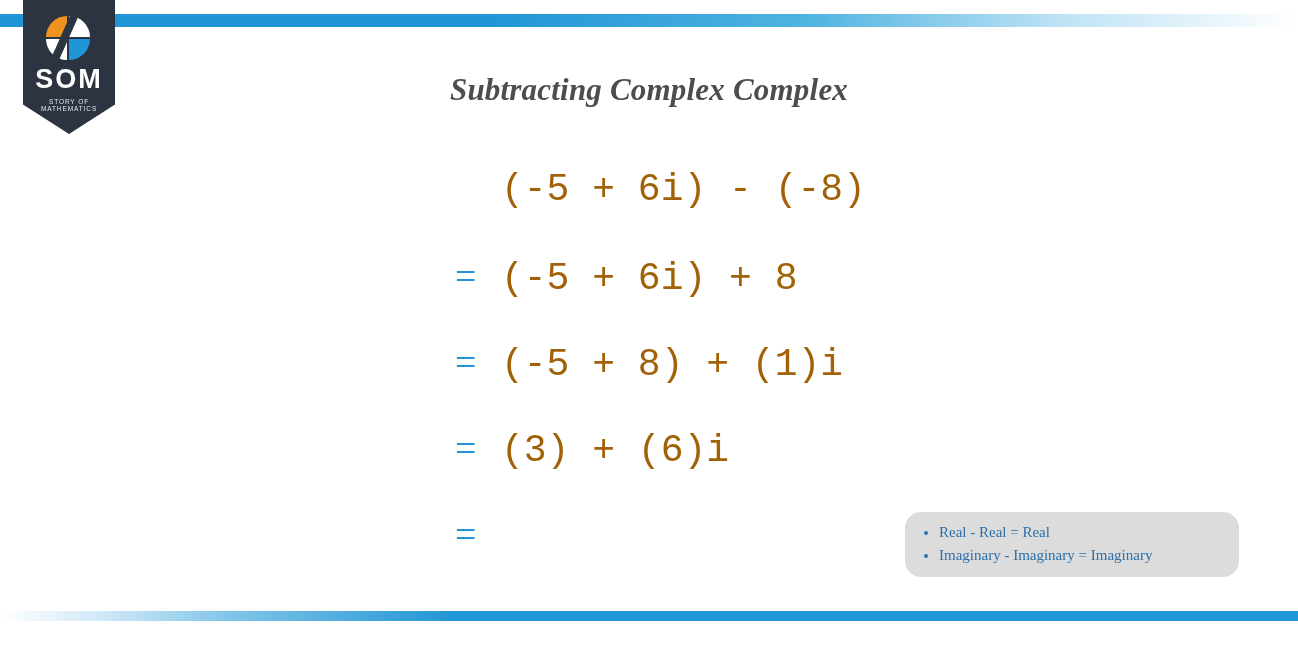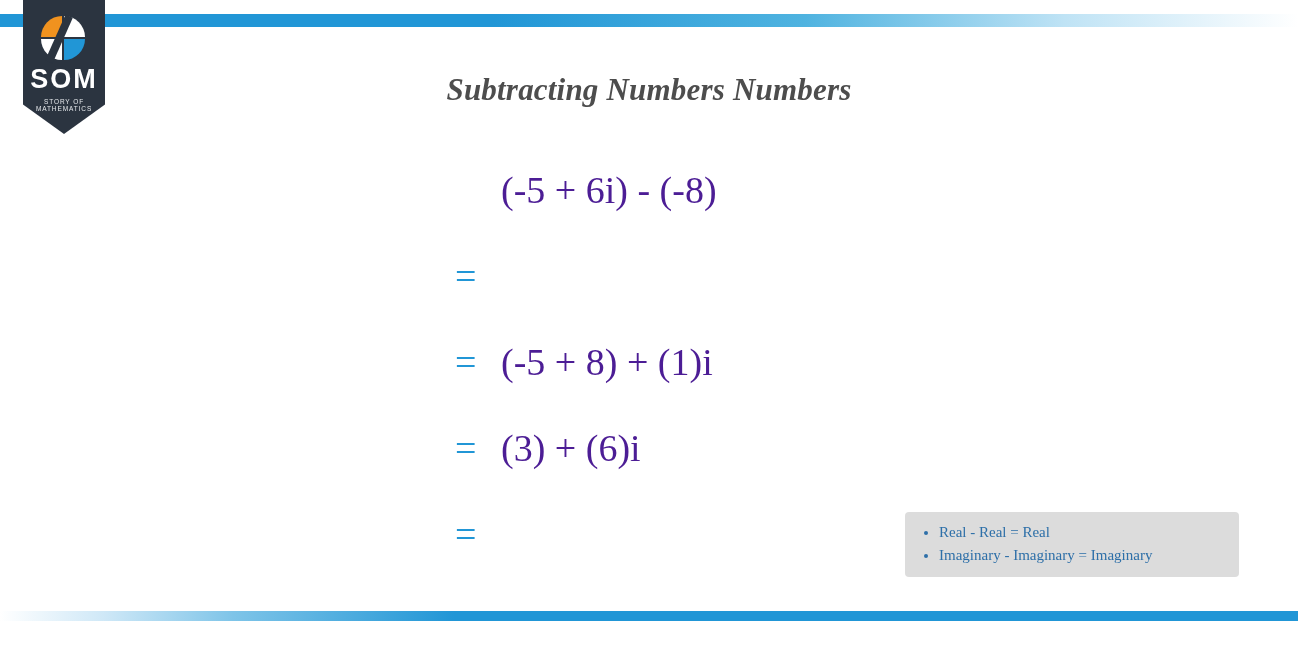--- a/index.html
+++ b/index.html
@@ -33,21 +33,21 @@
     width: 1298px;
     height: 10px;
     background: linear-gradient(to right, #ffffff 0%, #cfe8f7 8%, #7ec4e8 18%, #2196d6 35%, #2196d6 100%);
   }
 
   
   .logo-badge {
     position: absolute;
     left: 23px;
     top: 0;
-    width: 82px;
+    width: 92px;
     height: 134px;
     background: #2b3440;
     clip-path: polygon(0 0, 100% 0, 100% 78%, 50% 100%, 0 78%);
     text-align: center;
     color: #ffffff;
   }
   .logo-mark {
     position: relative;
     width: 46px;
     height: 46px;
@@ -115,34 +115,35 @@
     font-size: 38px;
     color: #2196d6;
   }
   .eq-eqsign {
     width: 46px;
     flex: 0 0 46px;
     text-align: left;
     color: #2196d6;
   }
   .eq-body {
-    color: #4c1d95;
+    color: #a16207;
     white-space: pre;
+    font-family: Liberation Mono, monospace;
   }
   .eq-row.first .eq-body { margin-left: 0px; }
 
   
   .note-box {
     position: absolute;
     left: 905px;
     top: 512px;
     width: 334px;
     height: 65px;
     background: #dcdcdc;
-    border-radius: 4px;
+    border-radius: 16px;
     box-sizing: border-box;
     padding: 9px 0 0 0;
   }
   .note-list {
     margin: 0;
     padding: 0 0 0 34px;
     list-style: disc;
   }
   .note-list li {
     font-size: 15px;
@@ -161,29 +162,30 @@
     <div class="q q1"></div>
     <div class="q q2"></div>
     <div class="q q3"></div>
     <div class="q q4"></div>
     <div class="slash"></div>
   </div>
   <div class="logo-text">SOM</div>
   <div class="logo-sub">STORY OF MATHEMATICS</div>
 </div>
 
-<div class="slide-title">Subtracting Numbers Numbers</div>
+<div class="slide-title">Subtracting Complex Complex</div>
 
 <div class="equations">
   <div class="eq-row first">
     <span class="eq-eqsign"></span>
     <span class="eq-body">(-5 + 6i) - (-8)</span>
   </div>
   <div class="eq-row">
     <span class="eq-eqsign">=</span>
+    <span class="eq-body">(-5 + 6i) + 8</span>
   </div>
   <div class="eq-row">
     <span class="eq-eqsign">=</span>
     <span class="eq-body">(-5 + 8) + (1)i</span>
   </div>
   <div class="eq-row">
     <span class="eq-eqsign">=</span>
     <span class="eq-body">(3) + (6)i</span>
   </div>
   <div class="eq-row">

